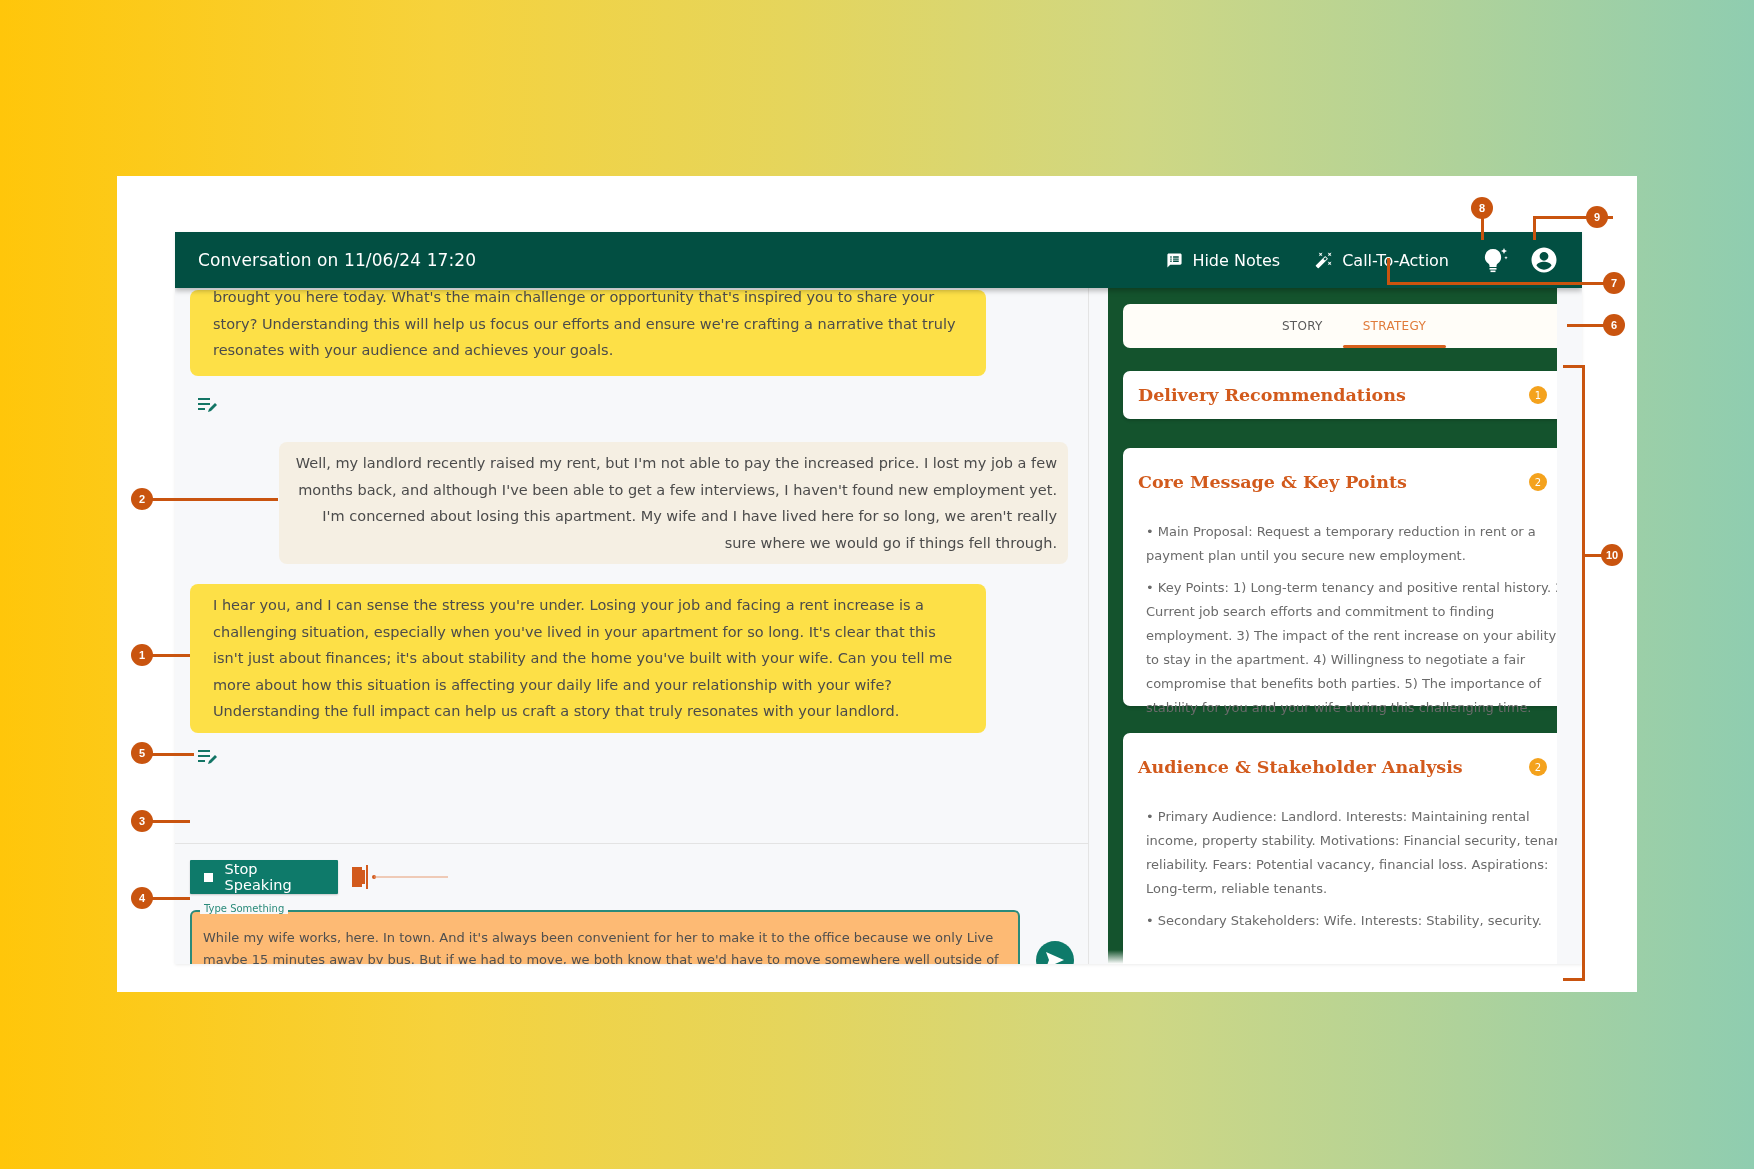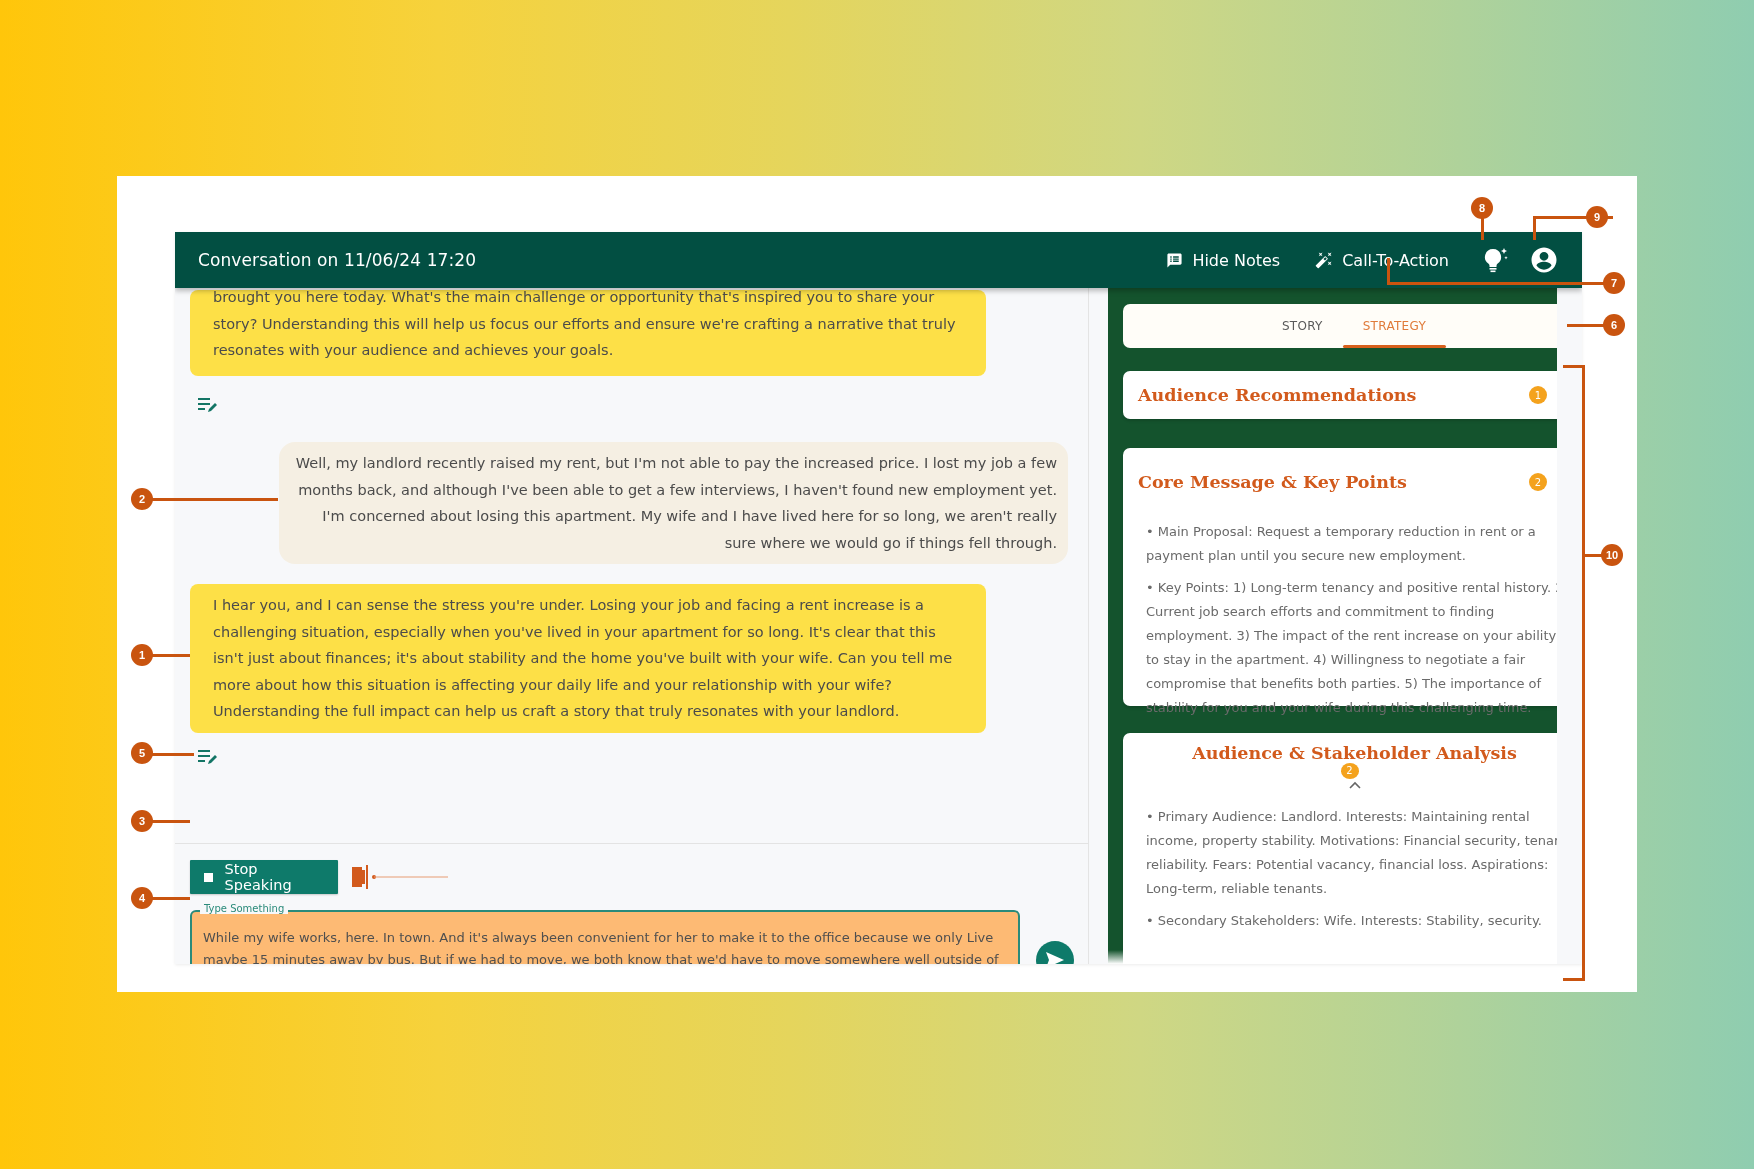--- a/index.html
+++ b/index.html
@@ -33,21 +33,21 @@
   .chat {
     position: absolute; left: 0; top: 56px; width: 914px; height: 676px;
     background: #f7f8fa; border-right: 1px solid #e4e4e4;
   }
   .bubble-ai {
     position: absolute; left: 15px; background: #fde047; color: #4b4b4b;
     border-radius: 8px; padding: 8px 23px; font-size: 14.5px; line-height: 26.5px; width: 796px;
   }
   .bubble-user {
     position: absolute; right: 20px; background: #f5efe3; color: #4b4b4b;
-    border-radius: 16px; padding: 8px 11px; font-size: 14.5px; line-height: 26.5px; width: 789px; text-align: right;
+    border-radius: 8px; padding: 8px 11px; font-size: 14.5px; line-height: 26.5px; width: 789px; text-align: right;
   }
   .note-icon { position: absolute; left: 23px; width: 20px; height: 16px; cursor: pointer; }
   .chat-divider { position: absolute; left: 0; top: 555px; width: 914px; height: 1px; background: #e3e3e3; }
   .stop-btn {
     position: absolute; left: 15px; top: 572px; height: 34px; width: 148px;
     background: #0e7a6a; color: #fff; border-radius: 1px;
     display: flex; align-items: center; gap: 12px; padding: 0 14px; font-size: 14.5px; cursor: pointer;
     box-shadow: 0 1px 2px rgba(0,0,0,0.2);
   }
   .stop-btn .sq { width: 9px; height: 9px; background: #fff; }
@@ -186,21 +186,21 @@
   </div>
 
   <div class="panel">
     <div class="tabs">
       <div class="tab">STORY</div>
       <div class="tab active">STRATEGY</div>
     </div>
 
     <div class="card" style="top:83px;">
       <div class="card-head">
-        <span class="card-title">Audience Recommendations</span>
+        <span class="card-title">Delivery Recommendations</span>
         <span class="badge">1</span>
         <span class="chev">
           <svg width="12" height="8" viewBox="0 0 12 8">
               <path d="M1 1l5 5 5-5" stroke="#666" stroke-width="1.6" fill="none"></path>
             </svg>
         </span>
       </div>
     </div>
 
     <div class="card" style="top:160px;height:258px;">
@@ -213,21 +213,21 @@
             </svg>
         </span>
       </div>
       <div class="card-body">
         <p>• Main Proposal: Request a temporary reduction in rent or a payment plan until you secure new employment.</p>
         <p>• Key Points: 1) Long-term tenancy and positive rental history. 2) Current job search efforts and commitment to finding employment. 3) The impact of the rent increase on your ability to stay in the apartment. 4) Willingness to negotiate a fair compromise that benefits both parties. 5) The importance of stability for you and your wife during this challenging time.</p>
       </div>
     </div>
 
     <div class="card" style="top:445px;height:260px;">
-      <div class="card-head" style="margin-top:10px;flex-direction:column;">
+      <div class="card-head" style="margin-top:10px;">
         <span class="card-title">Audience &amp; Stakeholder Analysis</span>
         <span class="badge">2</span>
         <span class="chev">
           <svg width="12" height="8" viewBox="0 0 12 8">
               <path d="M1 7l5-5 5 5" stroke="#666" stroke-width="1.6" fill="none"></path>
             </svg>
         </span>
       </div>
       <div class="card-body">
         <p>• Primary Audience: Landlord. Interests: Maintaining rental income, property stability. Motivations: Financial security, tenant reliability. Fears: Potential vacancy, financial loss. Aspirations: Long-term, reliable tenants.</p>

